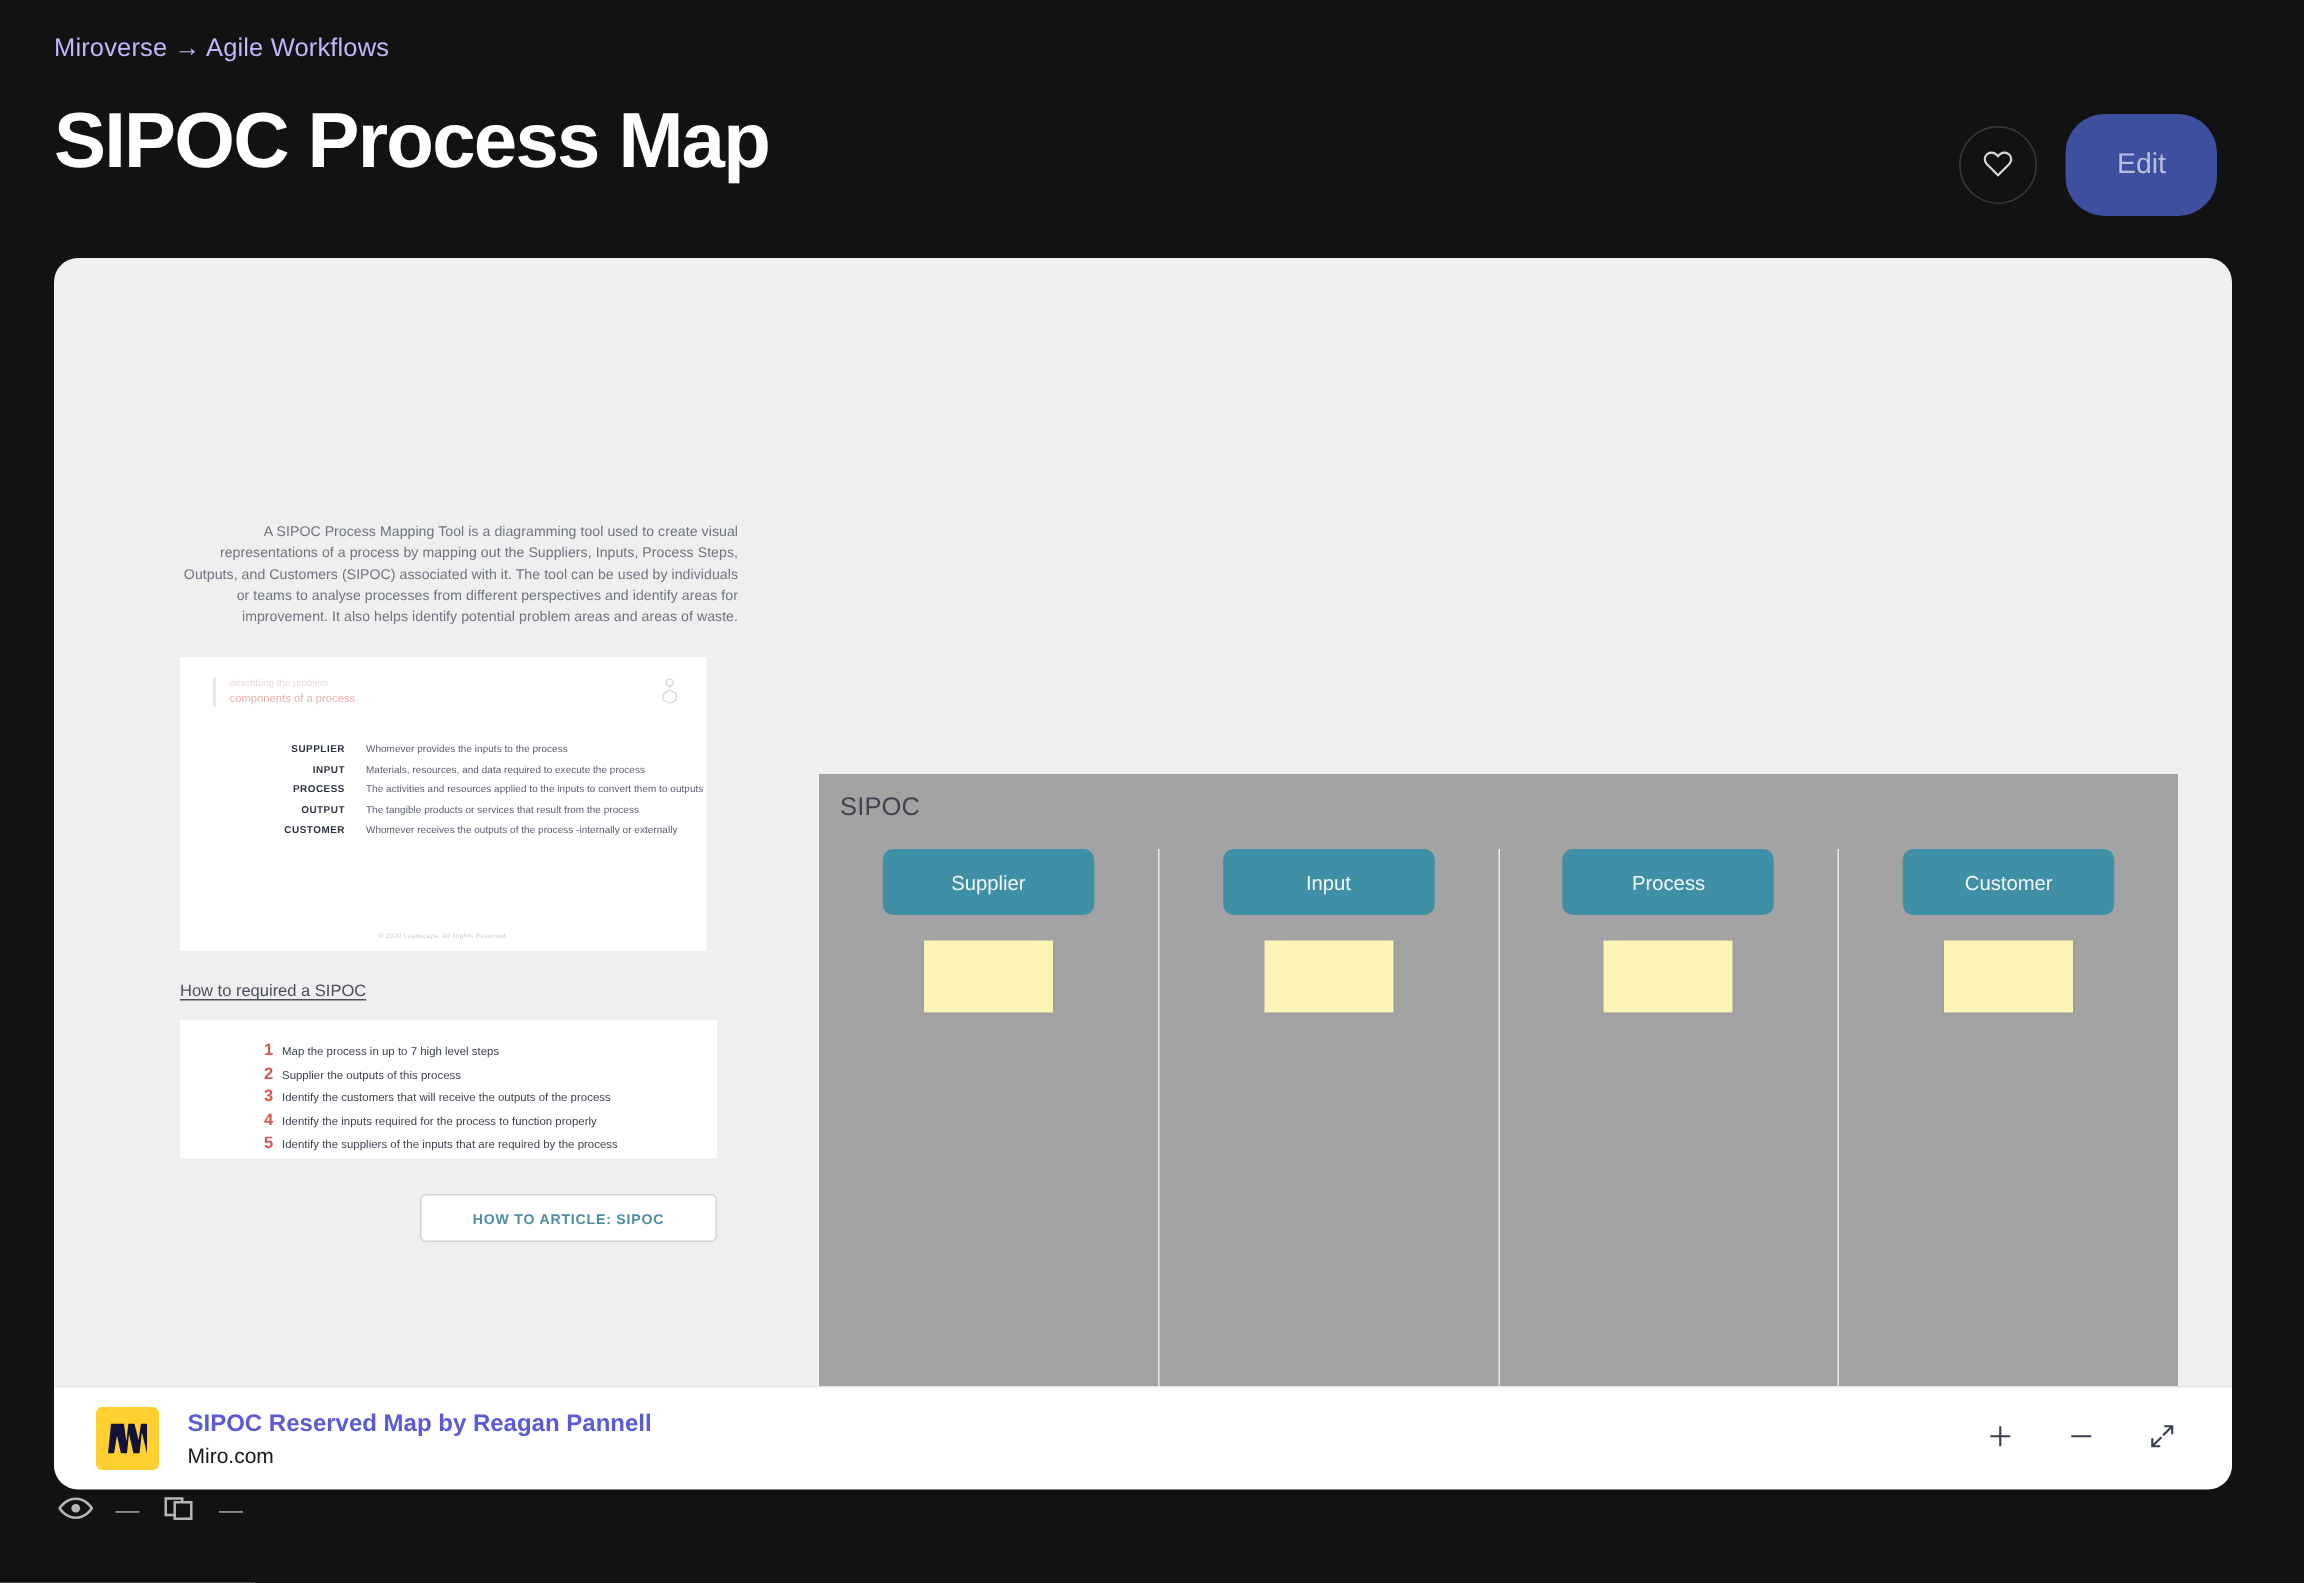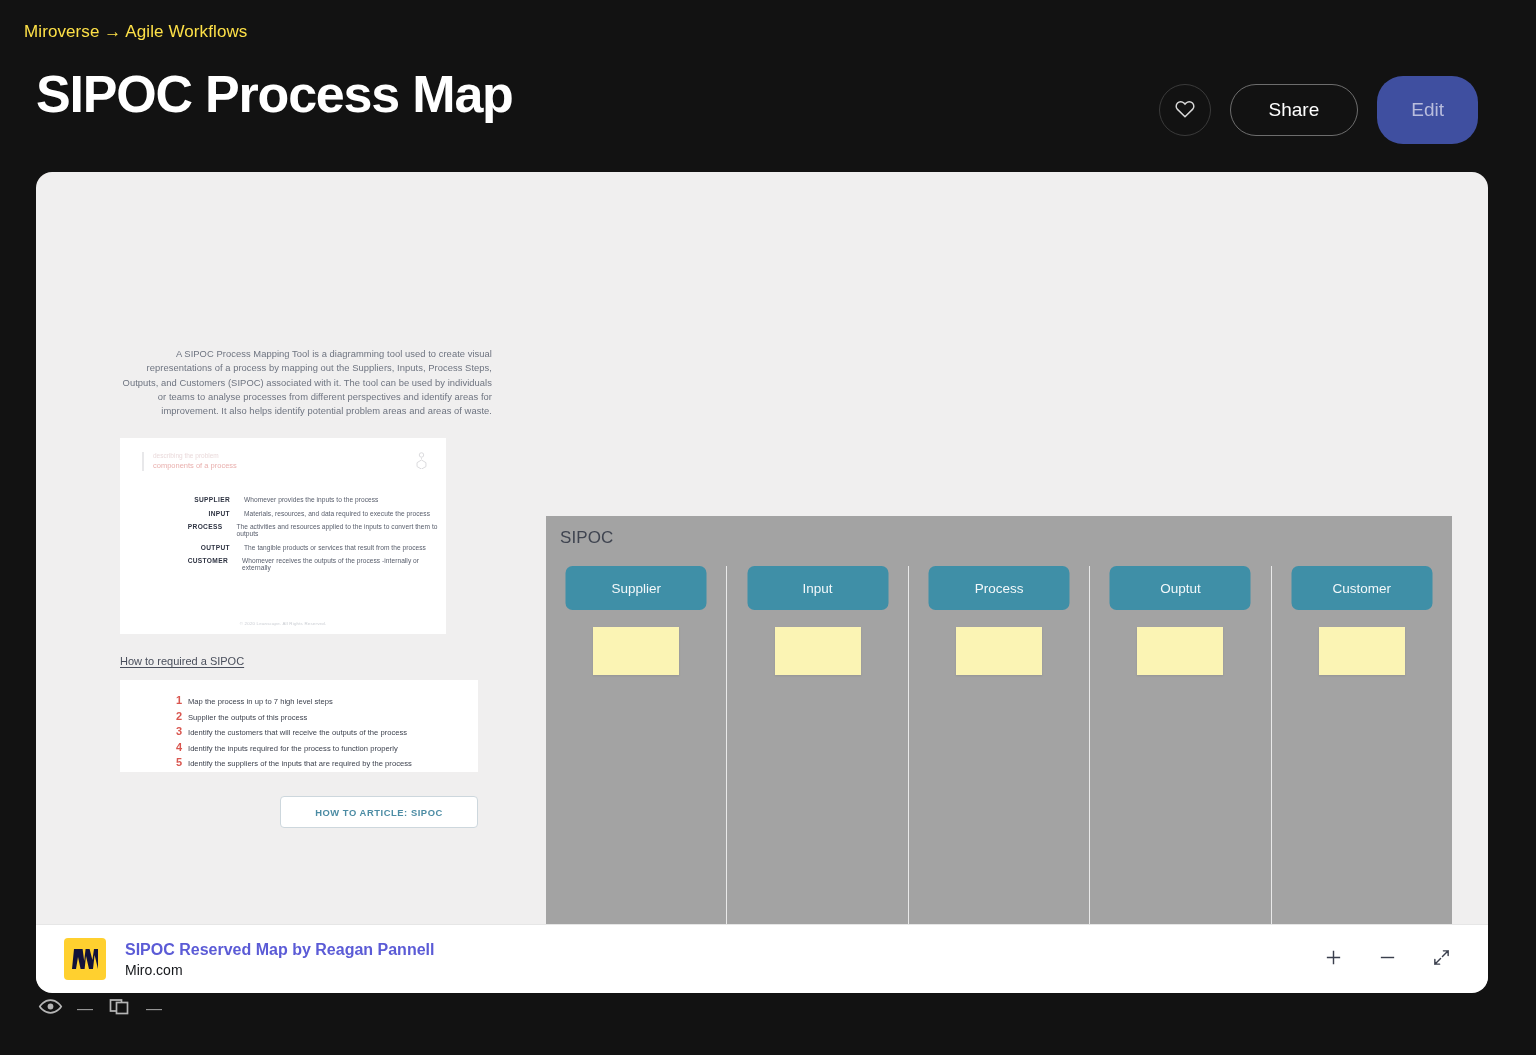--- a/index.html
+++ b/index.html
@@ -5,22 +5,22 @@
   * { box-sizing: border-box; margin: 0; padding: 0; }
   html, body {
     width: 1536px; height: 1055px;
     background: #121212;
     font-family: "Liberation Sans", sans-serif;
     overflow: hidden;
   }
 
   
   .breadcrumb {
-    position: absolute; left: 24px; top: 22px;
-    font-size: 17px; color: #fde047; letter-spacing: .1px;
+    position: absolute; left: 36px; top: 22px;
+    font-size: 17px; color: #c4b5fd; letter-spacing: .1px;
   }
   .page-title {
     position: absolute; left: 36px; top: 64px;
     font-size: 52px; font-weight: 700; color: #ffffff;
     letter-spacing: -1.2px;
   }
   .header-actions {
     position: absolute; right: 58px; top: 76px;
     display: flex; align-items: center; gap: 19px;
   }
@@ -55,21 +55,21 @@
   }
 
   
   .left-col { position: absolute; left: 84px; top: 175px; width: 372px; }
   .intro-text {
     font-size: 9.4px; line-height: 1.52; color: #6e7480;
     text-align: right; letter-spacing: .05px;
   }
 
   .white-card {
-    margin-top: 20px; background: #fff; width: 326px; height: 196px;
+    margin-top: 20px; background: #fff; width: 351px; height: 196px;
     position: relative; overflow: hidden;
   }
   .card-kicker {
     position: absolute; left: 22px; top: 14px;
     border-left: 2px solid #e8e8ea; padding-left: 9px;
     line-height: 1.35;
   }
   .card-kicker .k1 { font-size: 6.5px; color: #eadadb; display: block; }
   .card-kicker .k2 { font-size: 7.5px; color: #e9b0ae; display: block; }
   .card-logo {
@@ -209,21 +209,20 @@
 <h1 class="page-title">SIPOC Process Map</h1>
 
 <div class="header-actions">
   <button class="like-btn">
     <span>
       <svg viewBox="0 0 24 24" fill="none" stroke="#d9d9d9" stroke-width="1.6">
         <path d="M12 20.5 3.8 12.4a4.9 4.9 0 1 1 7-6.9l1.2 1.2 1.2-1.2a4.9 4.9 0 1 1 7 6.9L12 20.5Z"></path>
       </svg>
     </span>
   </button>
-  <button class="share-btn">Share</button>
   <button class="edit-btn">Edit</button>
 </div>
 
 <div class="board">
 
   <div class="left-col">
     <p class="intro-text">A SIPOC Process Mapping Tool is a diagramming tool used to create visual representations of a process by mapping out the Suppliers, Inputs, Process Steps, Outputs, and Customers (SIPOC) associated with it. The tool can be used by individuals or teams to analyse processes from different perspectives and identify areas for improvement. It also helps identify potential problem areas and areas of waste.</p>
 
     <div class="white-card">
       <div class="card-kicker">
@@ -330,33 +329,20 @@
           <div class="pill-circle">
             <span>Step</span>
             <b>1</b>
           </div>
           <div class="pill-body">
             <span class="pill-text">Capture the high level key process steps in 5 to 9 post-it notes</span>
           </div>
         </div>
       </div>
 
-      <div class="col">
-        <div class="col-head">Ouptut</div>
-        <div class="sticky"></div>
-        <div class="step-pill">
-          <div class="pill-circle">
-            <span>Step</span>
-            <b>2</b>
-          </div>
-          <div class="pill-body">
-            <span class="pill-text">For each process step, capture the key output (the output result of the step)</span>
-          </div>
-        </div>
-      </div>
 
       <div class="col">
         <div class="col-head">Customer</div>
         <div class="sticky"></div>
         <div class="step-pill">
           <div class="pill-circle">
             <span>Step</span>
             <b>3</b>
           </div>
           <div class="pill-body">

